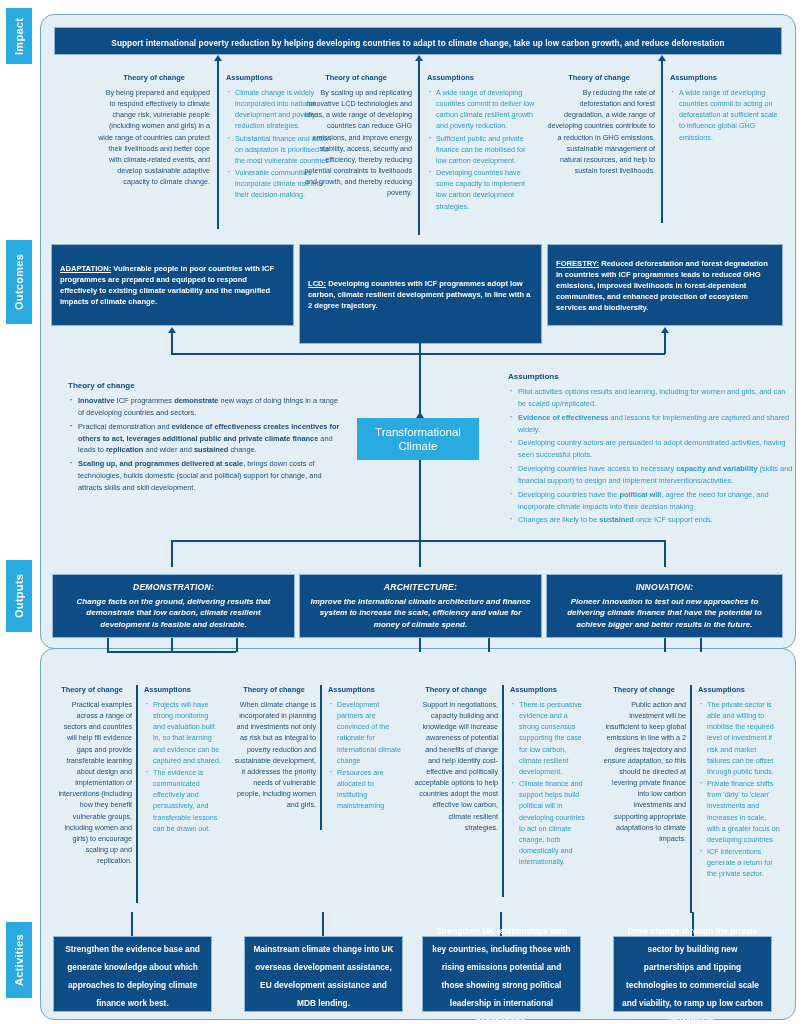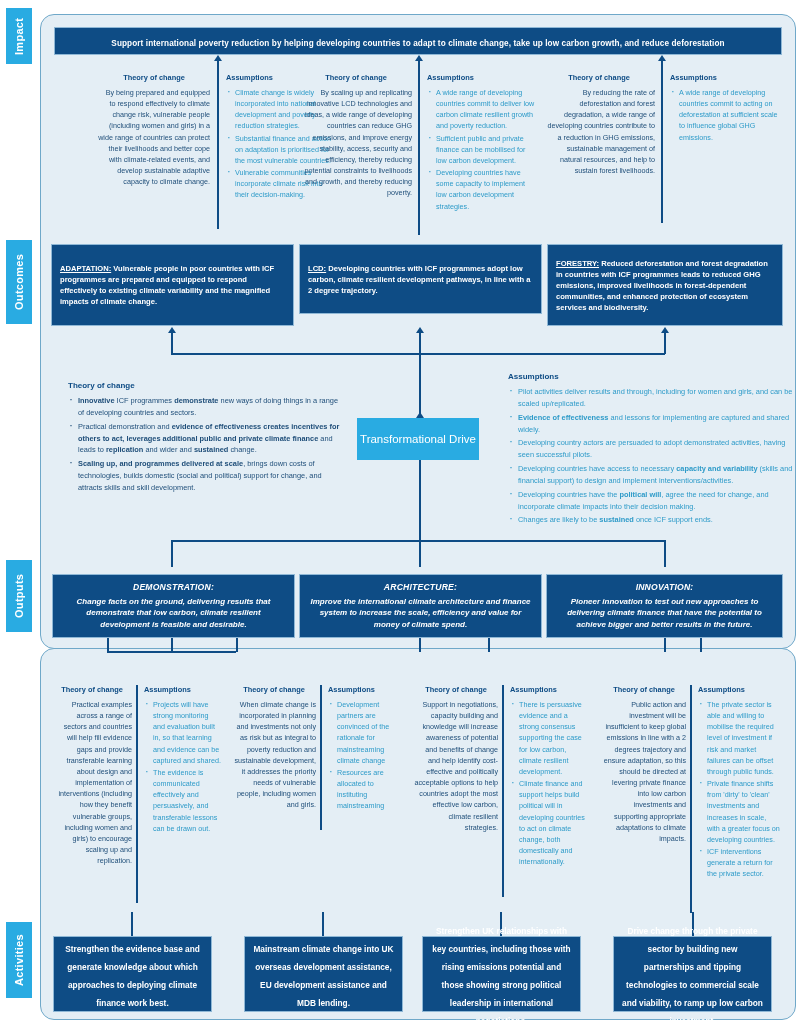--- a/index.html
+++ b/index.html
@@ -177,21 +177,21 @@
       </div>
   </div>
 
   <div class="darkbox" style="left:51px; top:244px; width:243px; height:82px;">
     <div class="inner">
       <div class="outcome-text">
         <span class="lead">ADAPTATION:</span><span> Vulnerable people in poor countries with ICF programmes are prepared and equipped to respond effectively to existing climate variability and the magnified impacts of climate change.</span>
       </div>
     </div>
   </div>
-  <div class="darkbox" style="left:299px; top:244px; width:243px; height:70px;">
+  <div class="darkbox" style="left:299px; top:244px; width:243px; height:100px;">
     <div class="inner">
       <div class="outcome-text">
         <span class="lead">LCD:</span><span> Developing countries with ICF programmes adopt low carbon, climate resilient development pathways, in line with a 2 degree trajectory.</span>
       </div>
     </div>
   </div>
   <div class="darkbox" style="left:547px; top:244px; width:236px; height:82px;">
     <div class="inner">
       <div class="outcome-text">
         <span class="lead">FORESTRY:</span><span> Reduced deforestation and forest degradation in countries with ICF programmes leads to reduced GHG emissions, improved livelihoods in forest-dependent communities, and enhanced protection of ecosystem services and biodiversity.</span>
@@ -216,32 +216,32 @@
           <li>Practical demonstration and <b>evidence of effectiveness creates incentives for others to act, leverages additional public and private climate finance</b> and leads to <b>replication</b> and wider and <b>sustained</b> change.</li>
           <li><b>Scaling up, and programmes delivered at scale</b>, brings down costs of technologies, builds domestic (social and political) support for change, and attracts skills and skill development.</li>
         </ul>
       </div>
   </div>
 
   <div class="colblock" style="left:508px; top:372px; width:285px;">
     <div class="mid-head">Assumptions</div>
     <div class="mid-as">
         <ul>
-          <li>Pilot activities deliver results and through, including for women and girls, and can be scaled up/replicated.</li>
+          <li>Pilot activities options results and learning, including for women and girls, and can be scaled up/replicated.</li>
           <li><b>Evidence of effectiveness</b> and lessons for implementing are captured and shared widely.</li>
           <li>Developing country actors are persuaded to adopt demonstrated activities, having seen successful pilots.</li>
           <li>Developing countries have access to necessary <b>capacity and variability</b> (skills and financial support) to design and implement interventions/activities.</li>
           <li>Developing countries have the <b>political will</b>, agree the need for change, and incorporate climate impacts into their decision making.</li>
           <li>Changes are likely to be <b>sustained</b> once ICF support ends.</li>
         </ul>
       </div>
   </div>
 
   <div class="tc-box" style="left:357px; top:418px; width:122px; height:42px;">
-    <span>Transformational Drive</span>
+    <span>Transformational Climate</span>
   </div>
   <div class="ln vline" style="left:419px; top:460px; height:18px;"></div>
   <div class="arrow-up" style="left:415.5px; top:412px;"></div>
 
   <div class="ln vline" style="left:171px; top:540px; height:27px;"></div>
   <div class="ln vline" style="left:419px; top:540px; height:27px;"></div>
   <div class="ln vline" style="left:664px; top:540px; height:27px;"></div>
   <div class="ln hline" style="left:171px; top:540px; width:494px;"></div>
   <div class="ln vline" style="left:419px; top:478px; height:62px;"></div>
 
@@ -293,21 +293,21 @@
 
   <div class="colblock" style="left:232px; top:685px; width:84px;">
     <div class="col-head">Theory of change</div>
     <div class="toc-body">When climate change is incorporated in planning and investments not only as risk but as integral to poverty reduction and sustainable development, it addresses the priority needs of vulnerable people, including women and girls.</div>
   </div>
   <div class="divider" style="left:320px; top:685px; height:145px;"></div>
   <div class="colblock" style="left:328px; top:685px; width:76px;">
     <div class="col-head assum">Assumptions</div>
     <div class="as-body">
         <ul>
-          <li>Development partners are convinced of the rationale for mainstreaming climate change</li>
+          <li>Development partners are convinced of the rationale for international climate change</li>
           <li>Resources are allocated to instituting mainstreaming</li>
         </ul>
       </div>
   </div>
 
   <div class="colblock" style="left:414px; top:685px; width:84px;">
     <div class="col-head">Theory of change</div>
     <div class="toc-body">Support in negotiations, capacity building and knowledge will increase awareness of potential and benefits of change and help identify cost-effective and politically acceptable options to help countries adopt the most effective low carbon, climate resilient strategies.</div>
   </div>
   <div class="divider" style="left:502px; top:685px; height:212px;"></div>

